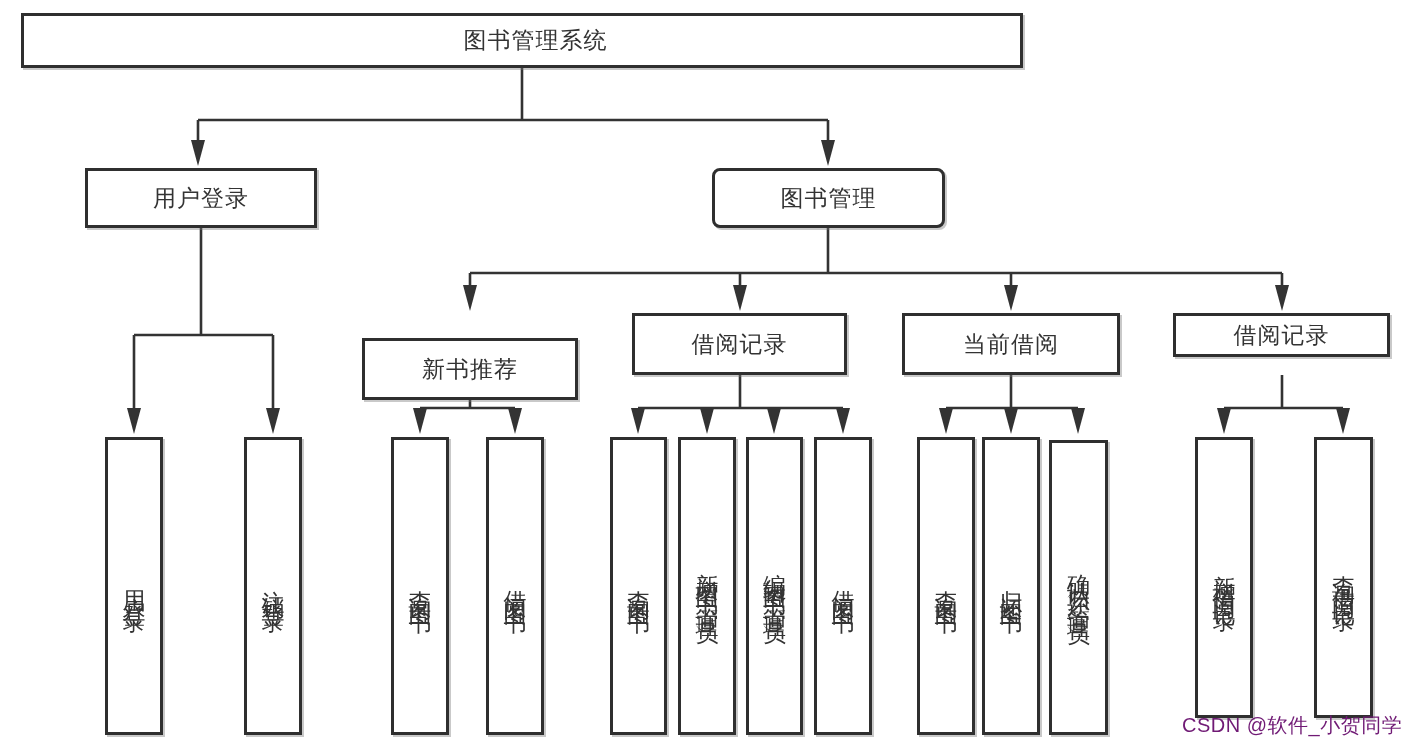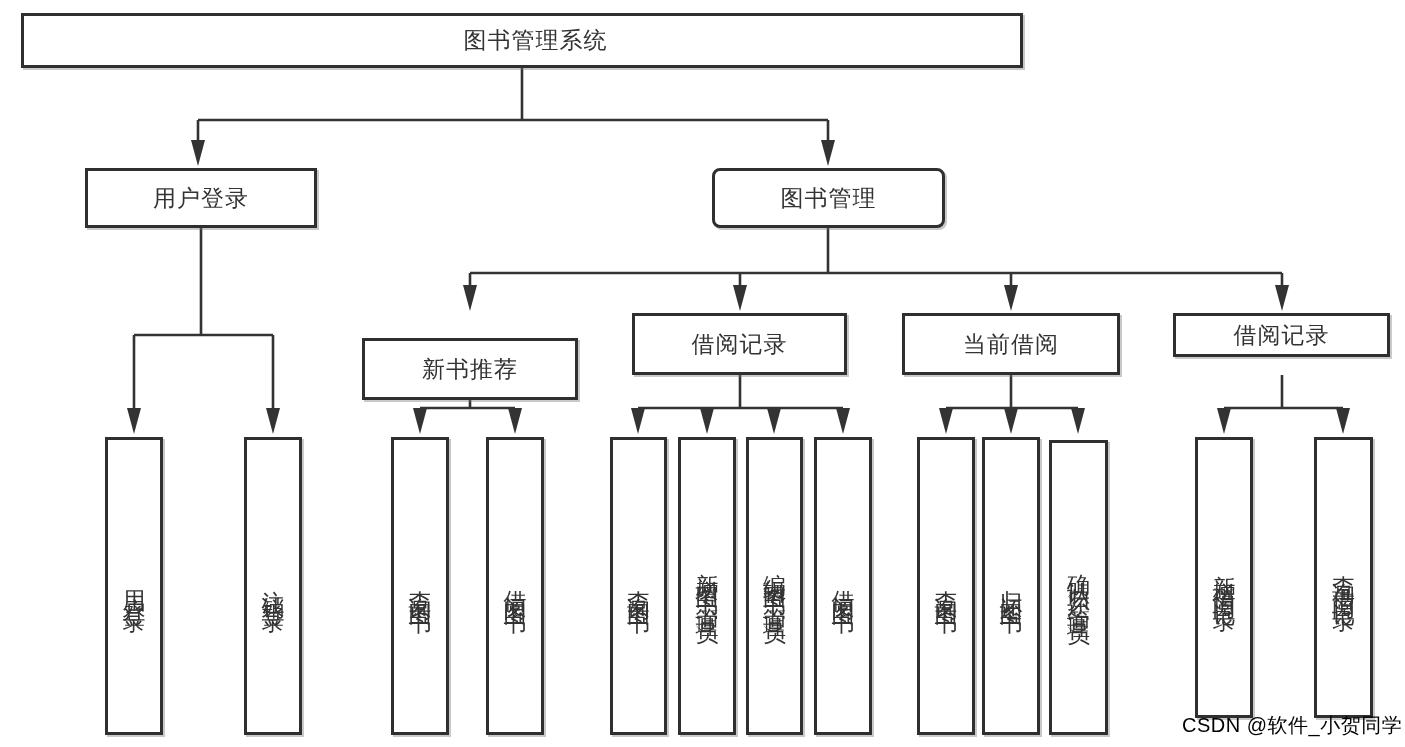--- a/index.html
+++ b/index.html
@@ -65,21 +65,21 @@
   #leaf-confirm-return-admin{ left: 1049px; top: 440px; width: 59px; height: 295px; }
   #leaf-add-borrow-record   { left: 1195px; top: 437px; width: 58px; height: 281px; }
   #leaf-query-borrow-record { left: 1314px; top: 437px; width: 59px; height: 281px; }
 
   #watermark {
     position: absolute;
     left: 1182px;
     top: 712px;
     font-size: 20px;
     letter-spacing: 0.5px;
-    color: #000000;
+    color: #701a75;
     white-space: nowrap;
   }
 </style>
 </head>
 <body>
 
 <div id="stage">
 
   <svg id="connectors" viewBox="0 0 1405 747" xmlns="http://www.w3.org/2000/svg">
     <g stroke="#333333" stroke-width="2.6" fill="none">

